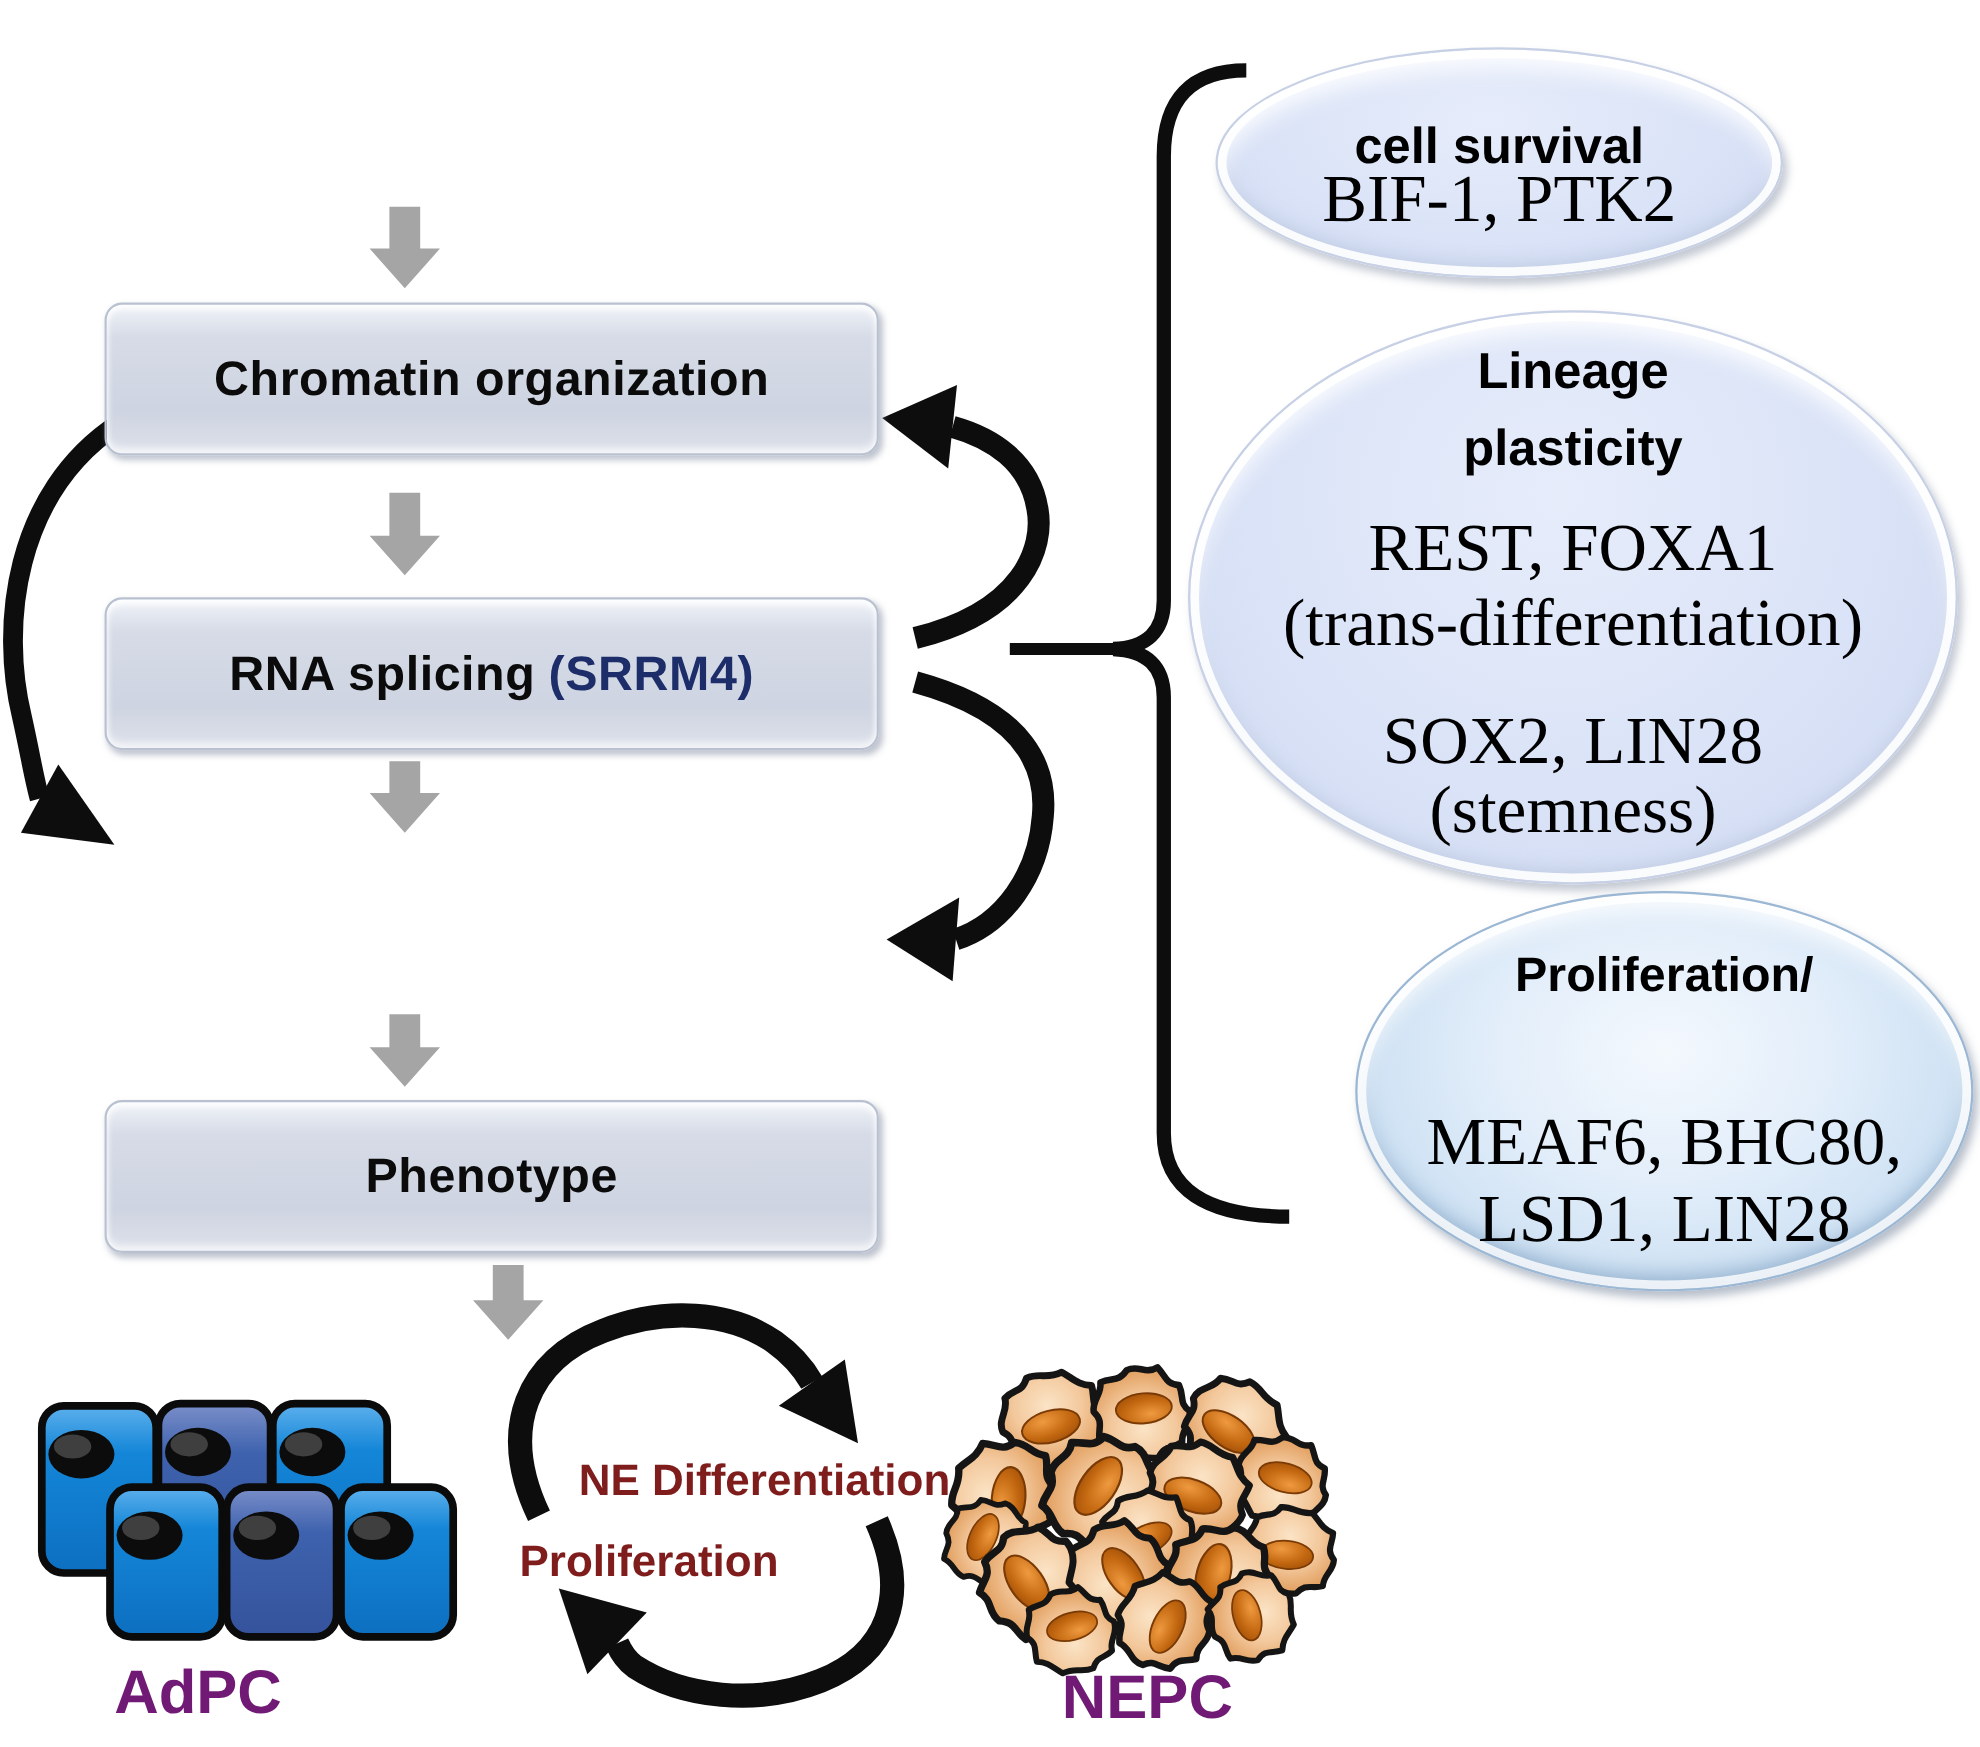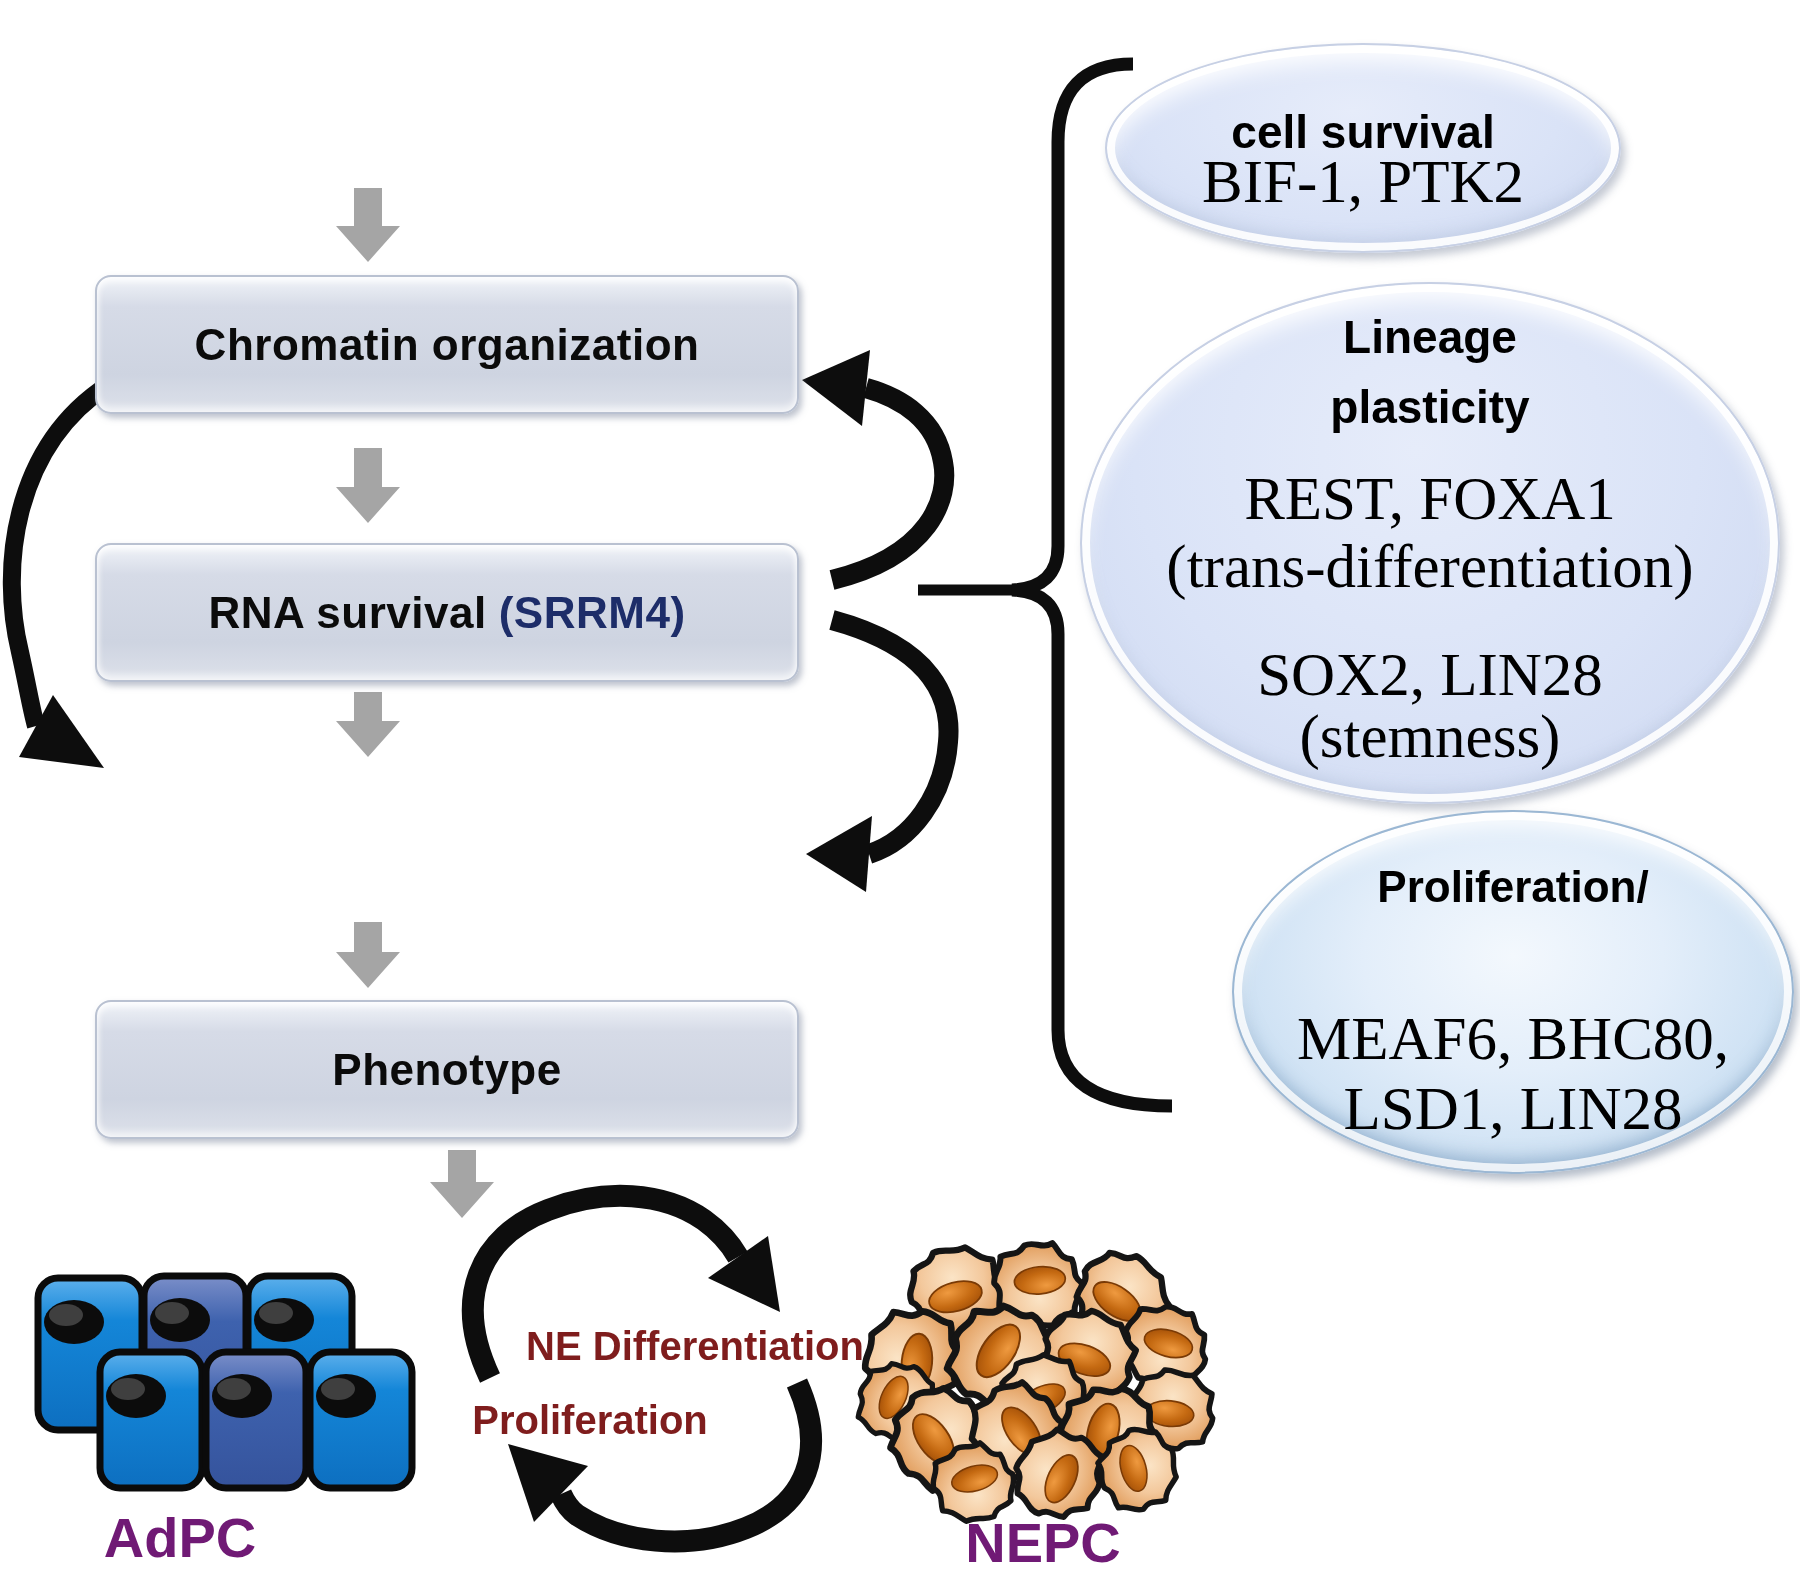--- a/index.html
+++ b/index.html
@@ -148,21 +148,21 @@
       <use href="#nepc-cell" transform="translate(975,1480) rotate(190) scale(0.78)"></use>
       <use href="#nepc-cell" transform="translate(1060,1478) rotate(320) scale(0.85)"></use>
       <use href="#nepc-cell" transform="translate(1135,1468) rotate(100) scale(0.78)"></use>
     </g>
   </svg>
 
   <div class="flowbox" style="top:275px;">
     <span>Chromatin organization</span>
   </div>
   <div class="flowbox" style="top:543px;">
-    <span>RNA survival</span>
+    <span>RNA splicing</span>
     <span class="navy">(SRRM4)</span>
   </div>
   <div class="flowbox" style="top:1000px;">
     <span>Phenotype</span>
   </div>
 
   <div class="ellipse ell-light" style="left:1105px;top:43px;width:512px;height:206px;">
     <div class="eline etitle" style="top:32px;margin-top:28px;">cell survival</div>
     <div class="eline eserif" style="top:102px;">BIF-1, PTK2</div>
   </div>

